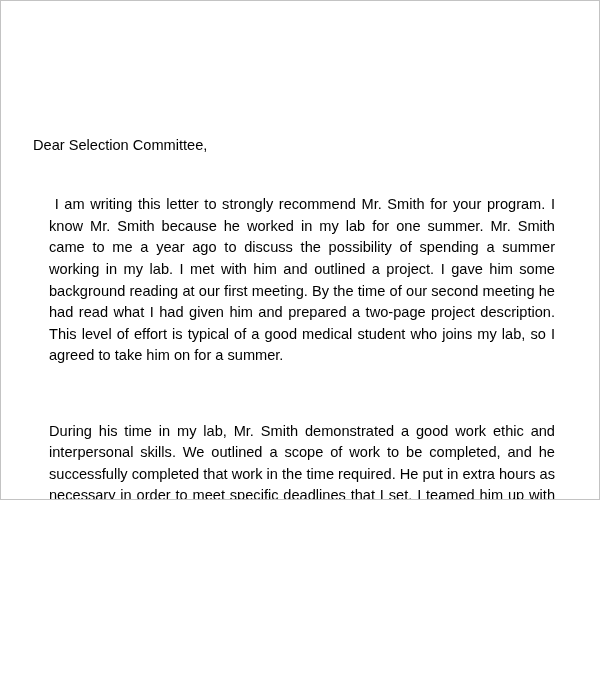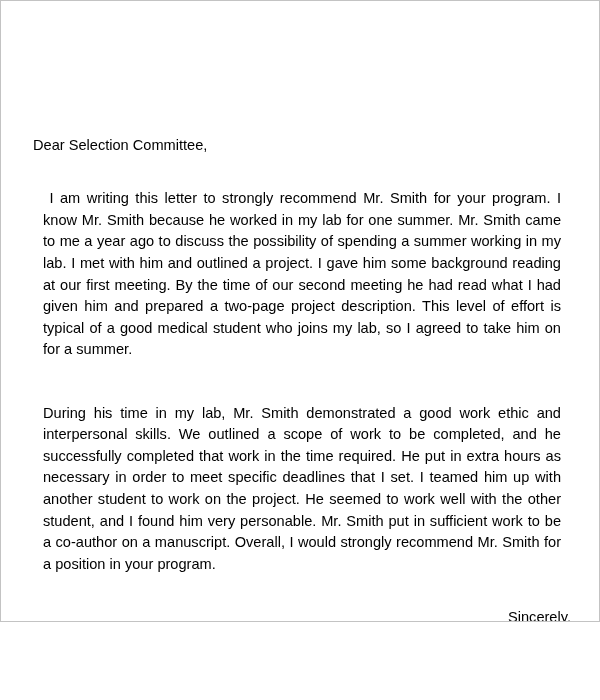--- a/index.html
+++ b/index.html
@@ -7,21 +7,21 @@
     margin: 0;
     padding: 0;
     background: #ffffff;
   }
   body {
     font-family: "Liberation Sans", sans-serif;
   }
   .page {
     position: relative;
     width: 600px;
-    height: 622px;
+    height: 500px;
     box-sizing: border-box;
     background: #ffffff;
     border: 1px solid #c3c3c3;
     overflow: hidden;
   }
   .letter {
     position: absolute;
     left: 32px;
     top: 134px;
     width: 538px;
@@ -31,21 +31,21 @@
     -webkit-font-smoothing: antialiased;
   }
   .salutation {
     text-align: left;
     margin: 0;
     white-space: pre-wrap;
   }
   .body-para {
     text-align: justify;
     text-justify: inter-word;
-    margin: 10px;
+    margin: 16px;
     white-space: pre-wrap;
   }
   .spacer {
     height: 21.6px;
   }
   .closing {
     text-align: right;
     margin: 0;
     white-space: pre-wrap;
   }

